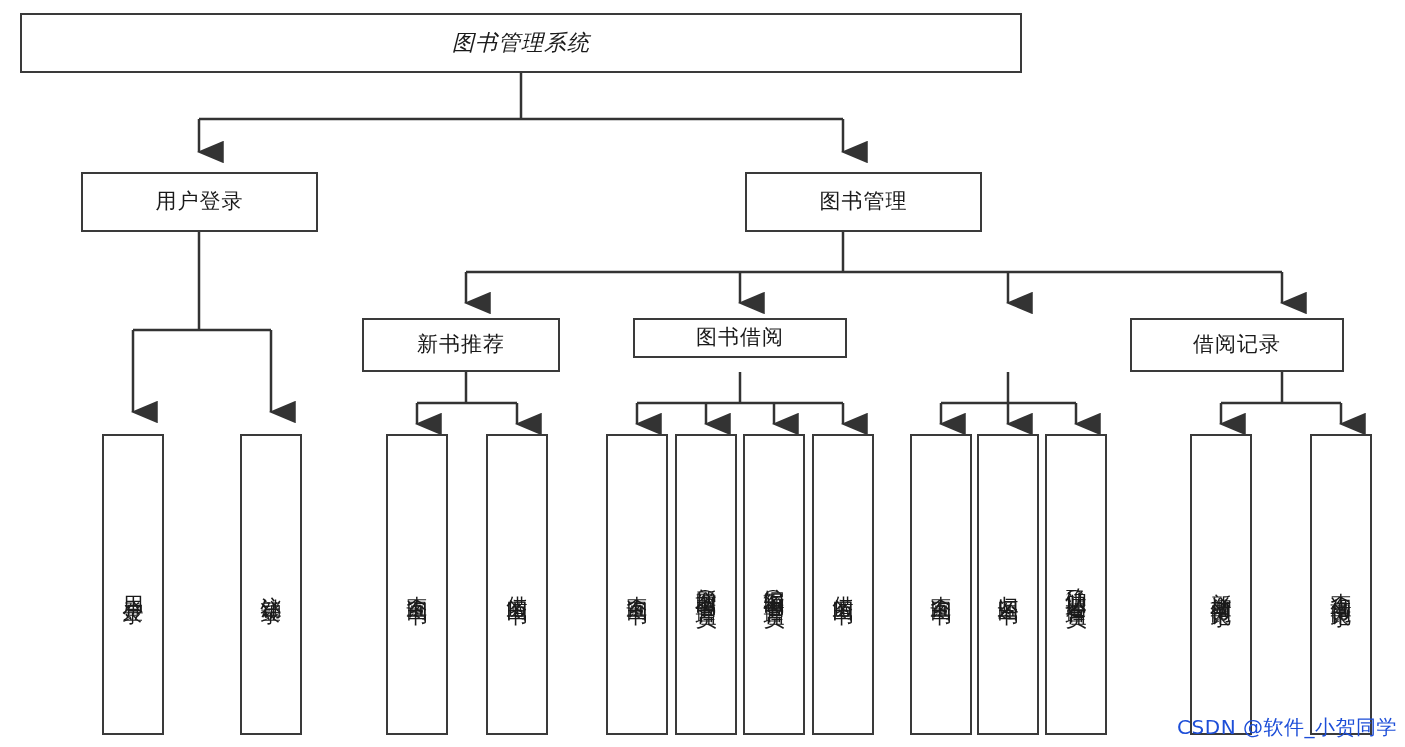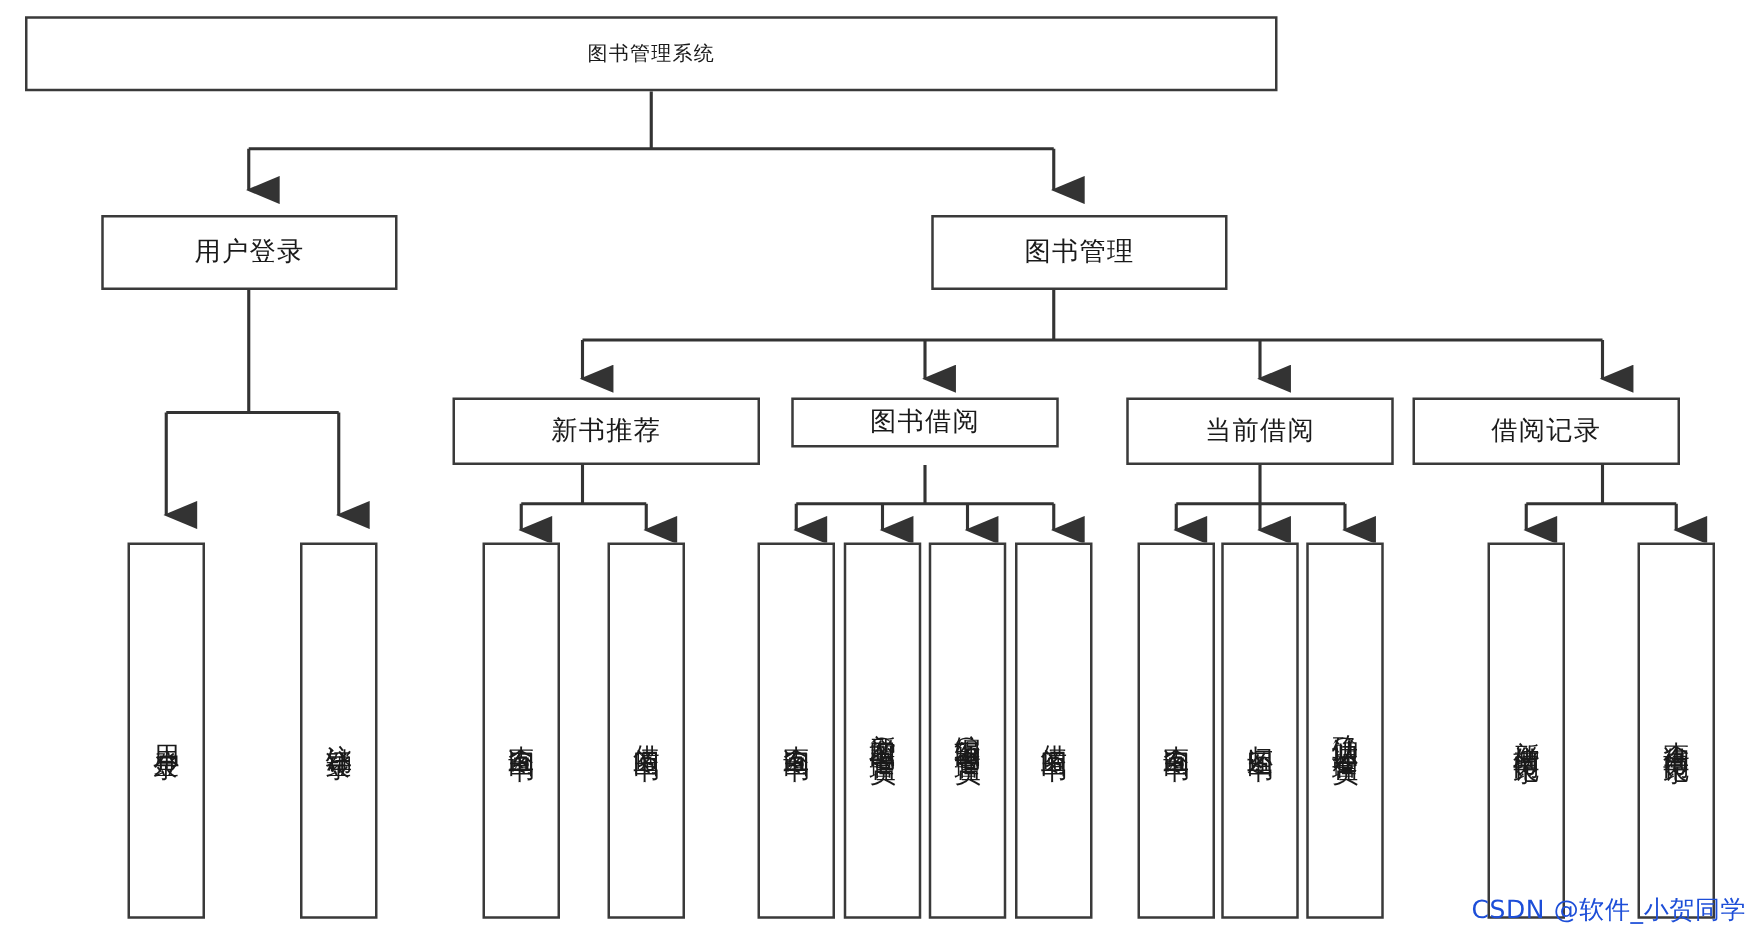--- a/index.html
+++ b/index.html
@@ -36,21 +36,22 @@
     justify-content: center;
     color: #1a1a1a;
   }
   .node-h {
     font-size: 21px;
     letter-spacing: 1px;
     line-height: 1.2;
     white-space: nowrap;
   }
   .node-root {
-    font-size: 16px;
+    font-size: 22px;
+    font-style: italic;
   }
   .node-v {
     font-size: 21px;
     writing-mode: vertical-rl;
     text-orientation: upright;
     letter-spacing: 3px;
     line-height: 1.05;
     white-space: nowrap;
     padding: 4px 0;
   }
@@ -131,31 +132,28 @@
   </div>
 
   <div class="node node-h" style="left:81px; top:172px; width:237px; height:60px;">
     <span>用户登录</span>
   </div>
 
   <div class="node node-h" style="left:712px; top:172px; width:237px; height:60px;margin-left:33px;">
     <span>图书管理</span>
   </div>
 
-  <div class="node node-h" style="left:362px; top:318px; width:246px; height:54px;">
+  <div class="node node-h" style="left:362px; top:318px; width:198px; height:54px;">
     <span>新书推荐</span>
   </div>
 
   <div class="node node-h" style="left:633px; top:318px; width:214px; height:40px;">
     <span>图书借阅</span>
   </div>
 
-  <div class="node node-h" style="left:901px; top:318px; width:214px; height:54px;">
-    <span>当前借阅</span>
-  </div>
 
   <div class="node node-h" style="left:1130px; top:318px; width:214px; height:54px;">
     <span>借阅记录</span>
   </div>
 
   <div class="node node-v" style="left:102px; top:434px; width:62px; height:301px;">
     <span class="vtext">用户登录</span>
   </div>
 
   <div class="node node-v" style="left:240px; top:434px; width:62px; height:301px;">

